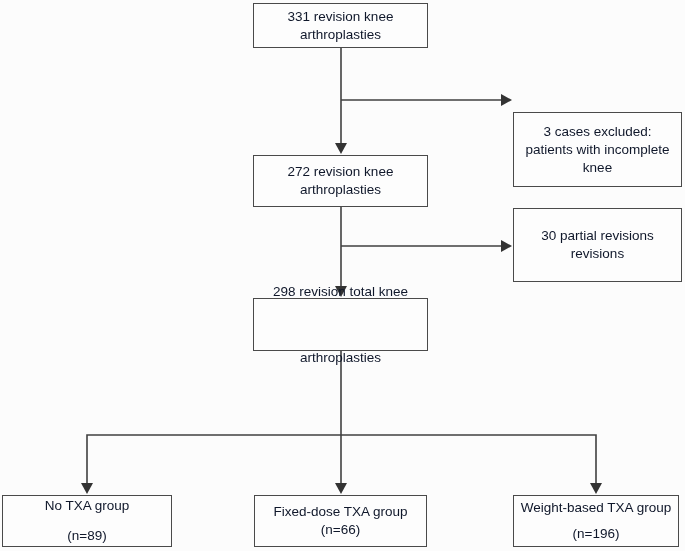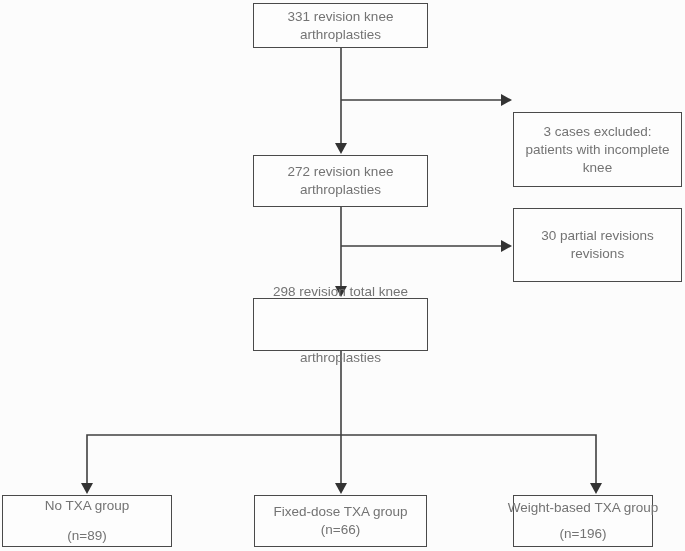--- a/index.html
+++ b/index.html
@@ -23,38 +23,38 @@
   }
   .connectors polygon {
     fill: #333333;
     stroke: none;
   }
   .box {
     position: absolute;
     box-sizing: border-box;
     border: 1.5px solid #4a4a4a;
     background: #fdfdfd;
-    color: #737373;
+    color: #0f172a;
     font-size: 13.5px;
     line-height: 18px;
     display: flex;
     flex-direction: column;
     align-items: center;
     justify-content: center;
     text-align: center;
   }
   .box span { display: block; white-space: nowrap; }
   .node-cohort-initial        { left: 253px; top: 3px;   width: 175px; height: 45px; }
   .node-excluded-incomplete   { left: 513px; top: 64px;  width: 169px; height: 75px; margin-top: 48px; }
   .node-cohort-after-excl     { left: 253px; top: 155px; width: 175px; height: 52px; }
   .node-excluded-partial      { left: 513px; top: 208px; width: 169px; height: 74px; }
   .node-cohort-total-knee     { left: 253px; top: 298px; width: 175px; height: 53px; gap: 48px; }
   .node-group-no-txa          { left: 2px;   top: 495px; width: 170px; height: 52px; gap: 12px; }
   .node-group-fixed-dose      { left: 254px; top: 495px; width: 173px; height: 52px; }
-  .node-group-weight-based    { left: 513px; top: 495px; width: 140px; height: 52px; gap: 8px; }
+  .node-group-weight-based    { left: 513px; top: 495px; width: 166px; height: 52px; gap: 8px; }
 </style>
 </head>
 <body>
 
 <div class="canvas">
 
   <svg class="connectors" viewBox="0 0 685 551" xmlns="http://www.w3.org/2000/svg">
 
     <path d="M341,48 V144"></path>
     <path d="M341,100 H502"></path>

